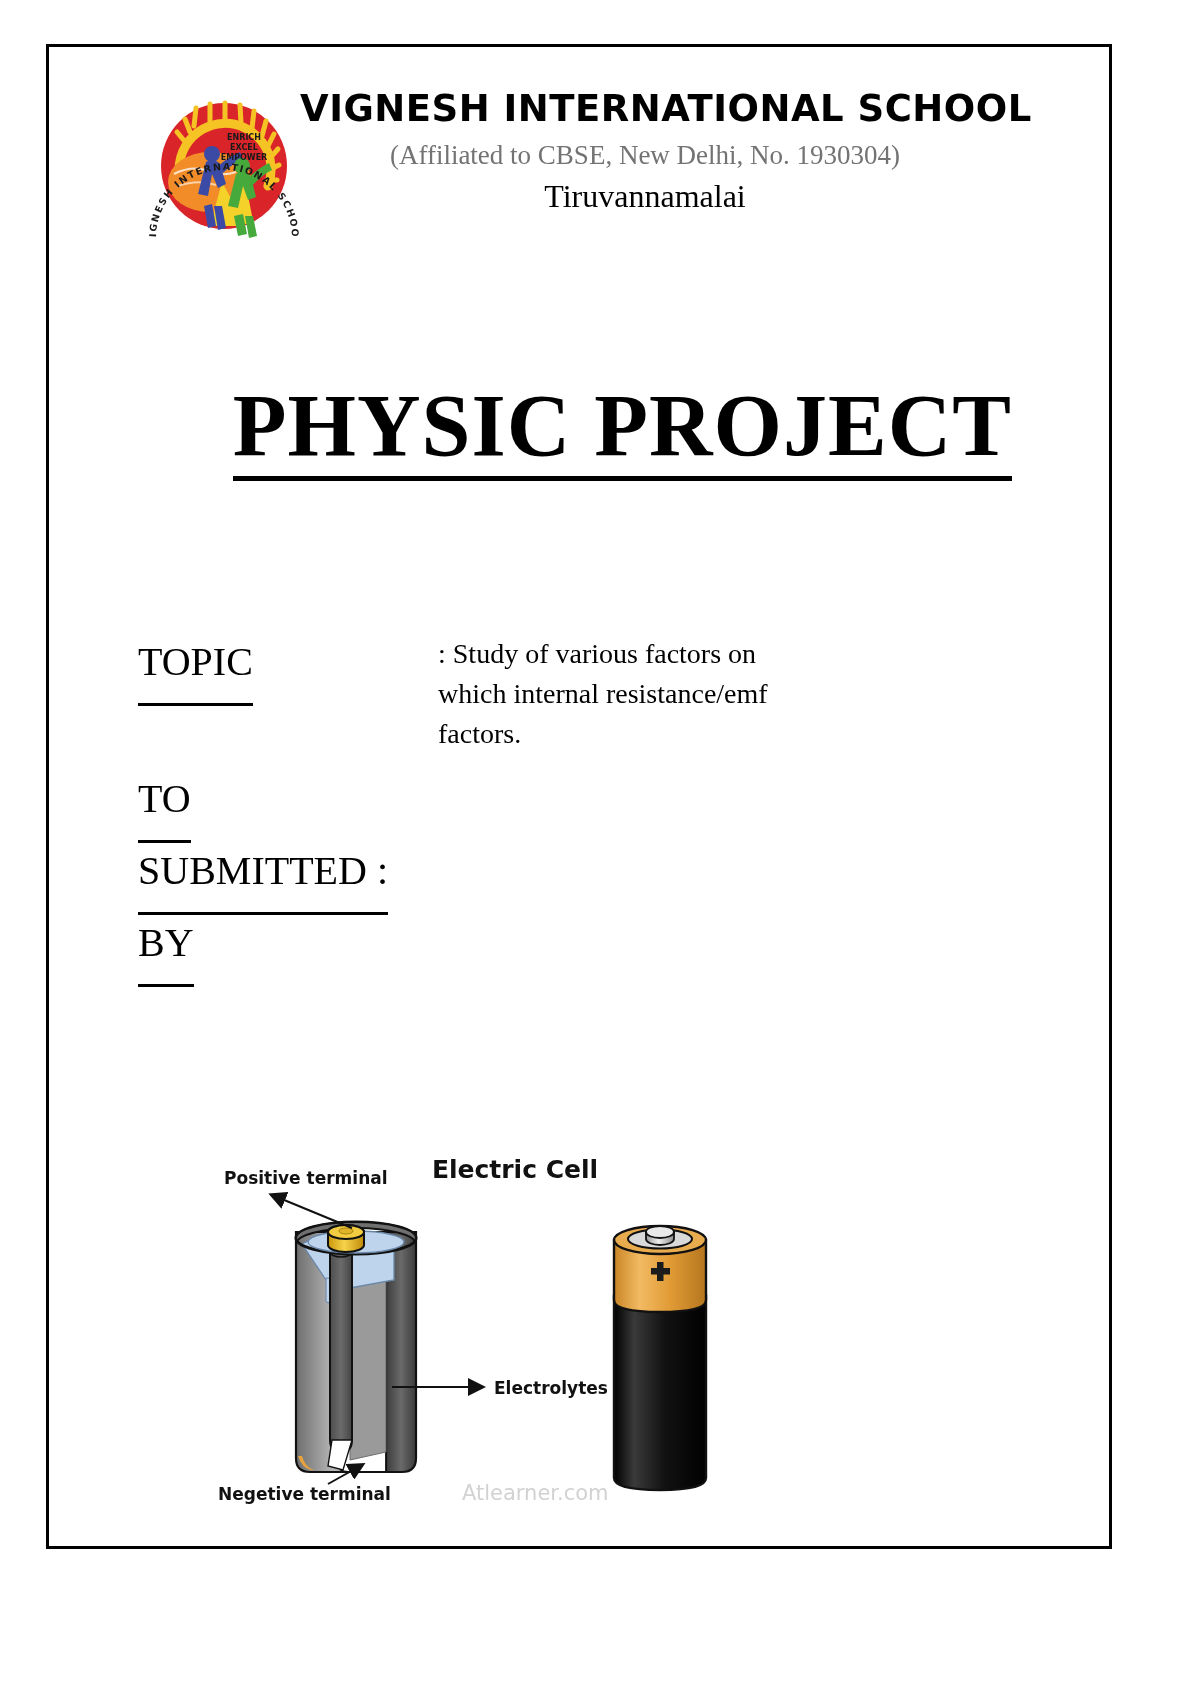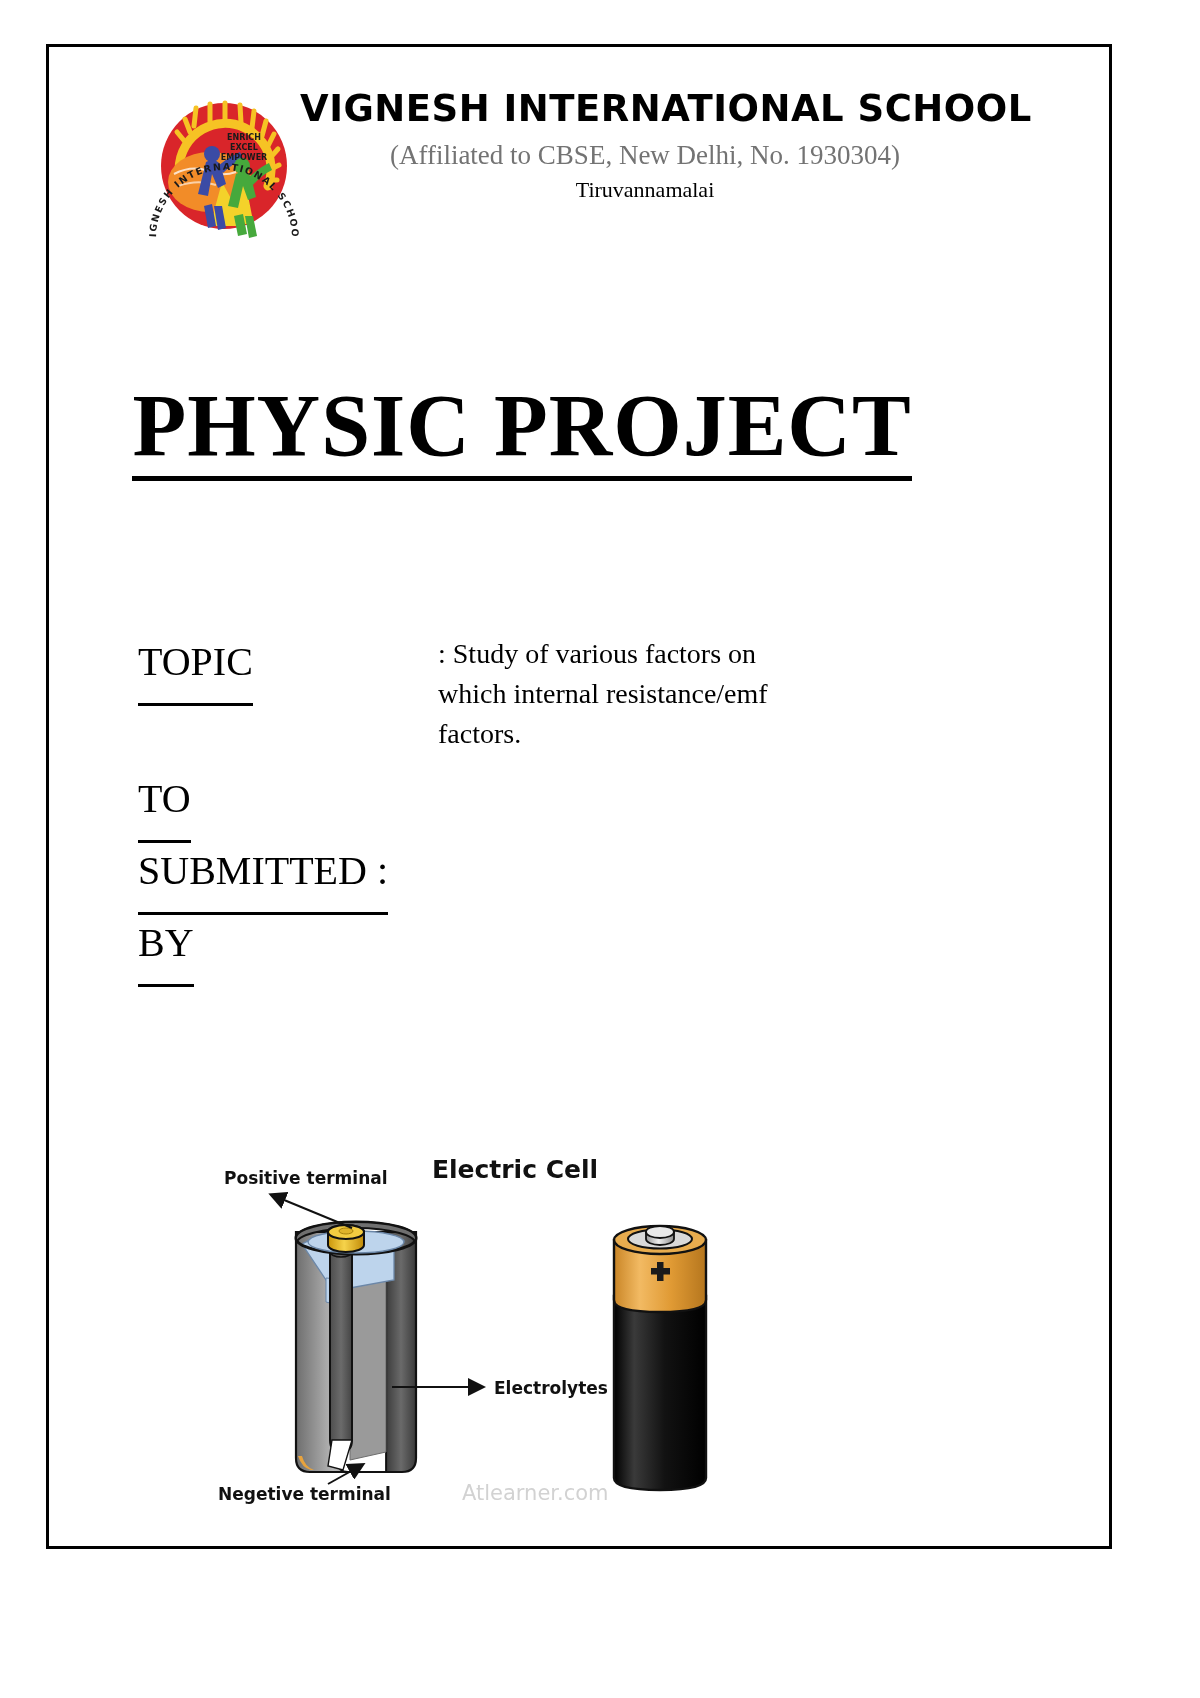--- a/index.html
+++ b/index.html
@@ -69,34 +69,33 @@
   .school-affil {
     font-family: "Liberation Serif", serif;
     font-size: 27px;
     line-height: 1.35;
     color: #737373;
     margin-top: 6px;
     white-space: nowrap;
   }
   .school-city {
     font-family: "Liberation Serif", serif;
-    font-size: 22px;
+    font-size: 32px;
     line-height: 1.35;
     color: #000;
     margin-top: 2px;
   }
 
   
   .doc-title {
     position: absolute;
     left: 0;
     top: 380px;
     width: 1012px;
-    text-align: center;
-    padding-left: 16px;
+    text-align: right;
   }
   .doc-title span {
     font-family: "Liberation Serif", serif;
     font-weight: 700;
     font-size: 88px;
     letter-spacing: 1px;
     border-bottom: 5px solid #000;
     padding-bottom: 2px;
     line-height: 1.05;
     color: #000;

